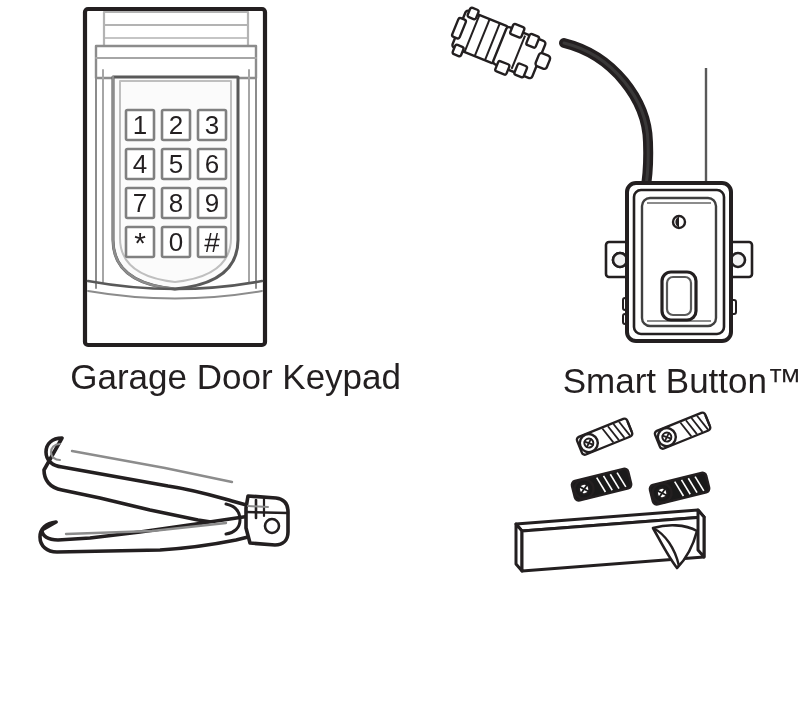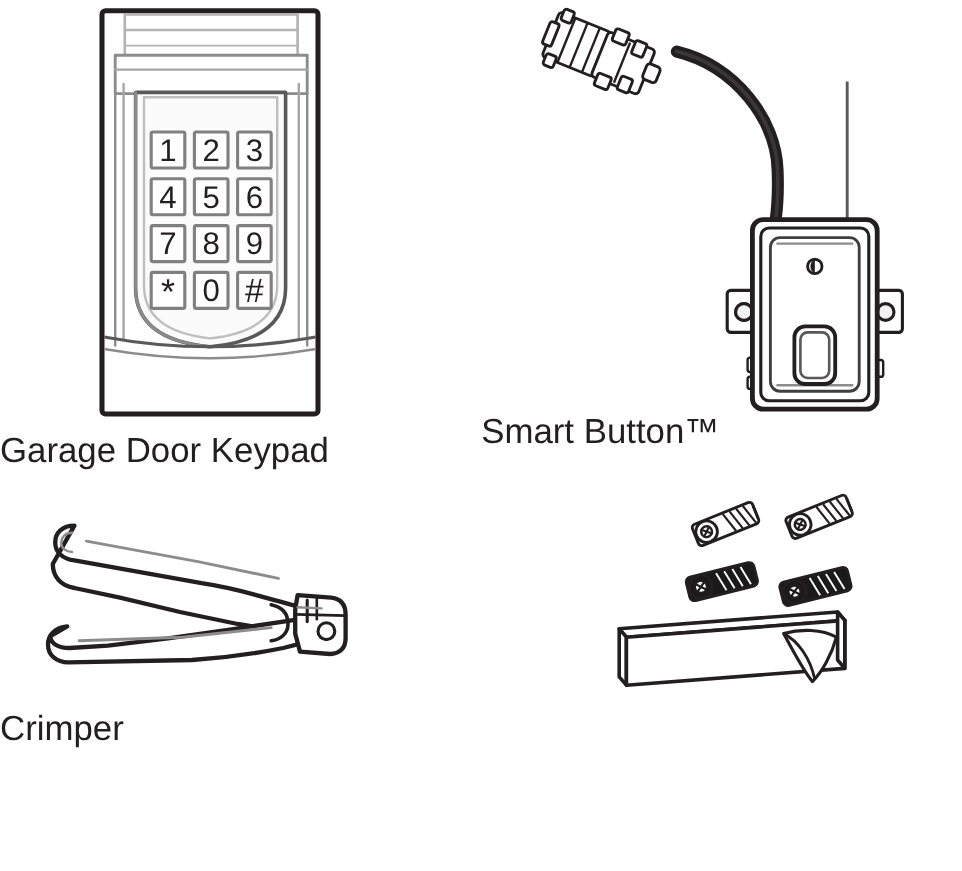--- a/index.html
+++ b/index.html
@@ -25,37 +25,37 @@
   .cell {
     position: absolute;
   }
   .art {
     position: absolute;
     left: 0;
     top: 0;
   }
   .caption {
     position: absolute;
-    text-align: left;
+    text-align: right;
     font-family: "Liberation Sans", sans-serif;
-    font-size: 29px;
+    font-size: 35px;
     line-height: 33px;
     color: #231f20;
     letter-spacing: 0px;
     white-space: pre-line;
   }
 
   
   #cell-keypad      { left: 0px;   top: 0px;   width: 401px; height: 400px; }
   #cell-smartbutton { left: 401px; top: 0px;   width: 401px; height: 400px; }
   #cell-crimper     { left: 0px;   top: 400px; width: 401px; height: 326px; }
   #cell-mounting    { left: 401px; top: 400px; width: 401px; height: 326px; }
 
   #caption-keypad      { left: 0px;   top: 360px; width: 401px; }
-  #caption-smartbutton { left: 401px; top: 344px; width: 401px; }
+  #caption-smartbutton { left: 401px; top: 364px; width: 401px; }
   #caption-crimper     { left: 0px;   top: 592px; width: 401px; }
   #caption-mounting    { left: 391px; top: 592px; width: 411px; }
 </style>
 </head>
 <body>
 
 <div id="page">
 
   <div class="cell" id="cell-keypad">
     <svg class="art" width="401" height="360" viewBox="0 0 401 360">
@@ -239,21 +239,20 @@
         <circle cx="272" cy="126" r="7" fill="#ffffff" stroke="#231f20" stroke-width="2.6"></circle>
         <line x1="256" y1="100" x2="256" y2="118" stroke="#231f20" stroke-width="2.6"></line>
         <line x1="264" y1="99" x2="264" y2="116" stroke="#231f20" stroke-width="2.2"></line>
         <path d="M246 112 L 288 113" fill="none" stroke="#231f20" stroke-width="2.4"></path>
         <path d="M248 106 L 268 107" fill="none" stroke="#8c8c8c" stroke-width="2"></path>
 
         <path d="M226 104 C 236 106, 240 112, 240 120 C 240 128, 234 133, 226 134" fill="none" stroke="#231f20" stroke-width="3"></path>
       </g>
     </svg>
   </div>
-  <div class="caption" id="caption-crimper">Crimper</div>
 
   <div class="cell" id="cell-mounting">
     <svg class="art" width="401" height="190" viewBox="0 0 401 190">
 
       <g stroke="#231f20" stroke-linejoin="round">
 
         <g transform="translate(175,38) rotate(-22)">
           <rect x="0" y="0" width="54" height="19" rx="3" fill="#ffffff" stroke-width="2.4"></rect>
           <circle cx="10" cy="9.5" r="9" fill="#ffffff" stroke-width="2.4"></circle>
           <circle cx="10" cy="9.5" r="4.5" fill="#ffffff" stroke-width="2"></circle>

